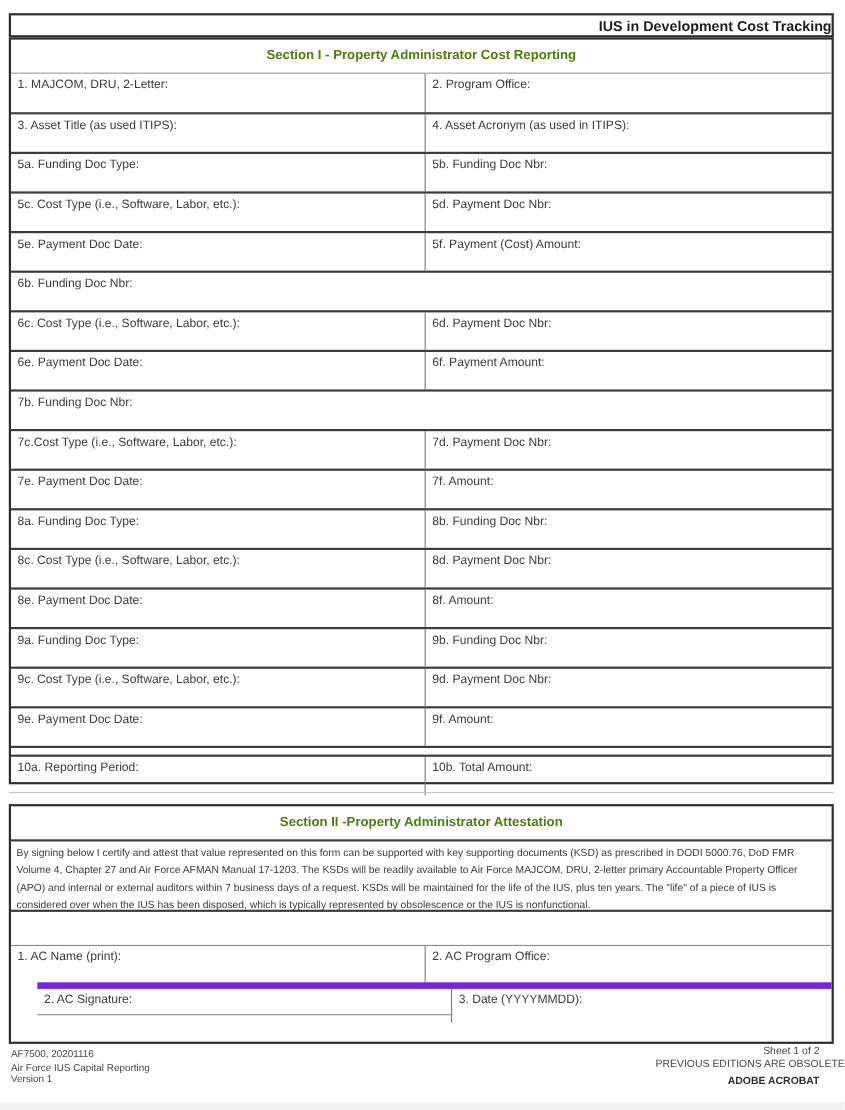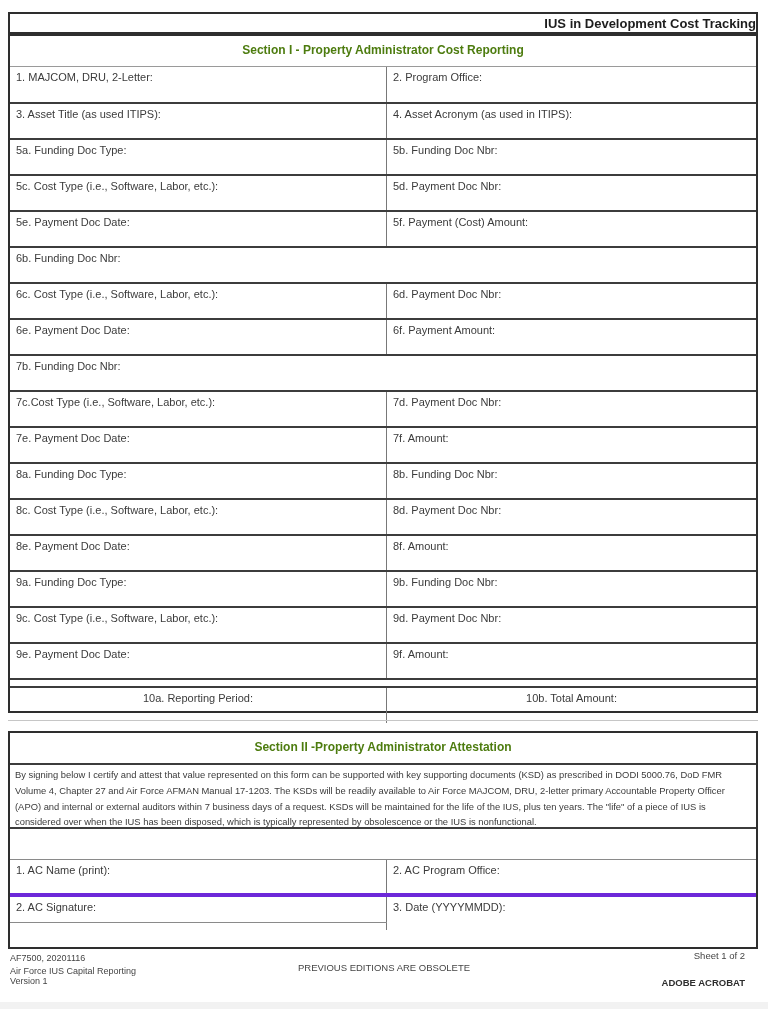--- a/index.html
+++ b/index.html
@@ -21,37 +21,37 @@
   .sec-header{height:30px;box-sizing:border-box;text-align:center;
               font-weight:bold;font-size:12px;color:#4d7c0f;padding-top:7px;}
 
   .row{display:flex;height:36px;border-top:2px solid #3c3c3c;box-sizing:border-box;}
   .row.first{border-top:1px solid #9a9a9a;}
   .cl{width:377px;border-right:1px solid #787878;box-sizing:border-box;}
   .cr{flex:1;}
   .lbl{display:block;padding:4px 6px 0 6px;font-size:11px;color:#3b3b3b;white-space:nowrap;}
 
   .spacer-row{height:8px;border-top:2px solid #3c3c3c;box-sizing:border-box;}
-  .total-row{height:37px;border-top:2px solid #3c3c3c;text-align:center;}
+  .total-row{height:37px;border-top:2px solid #3c3c3c;}
 
   .grayline{position:absolute;left:8px;top:720px;width:750px;height:1px;background:#c6c6c6;}
 
   .s2-para{border-top:2px solid #3c3c3c;height:64px;box-sizing:border-box;
            font-size:9.4px;line-height:15.8px;color:#3b3b3b;padding:2px 5px 0 5px;}
   .s2-empty{border-top:2px solid #3c3c3c;height:32px;box-sizing:border-box;}
   .s2-row1{height:34px;border-top:1px solid #8a8a8a;}
-  .s2-row2{height:37px;border-top:4px solid #6d28d9;position:relative;}
+  .s2-row2{height:37px;border-top:6px solid #6d28d9;position:relative;margin-left:24px;}
   .sig-line{position:absolute;left:0;bottom:7px;width:377px;border-bottom:1px solid #8a8a8a;}
   .s2-row2 .cl{border-right:1px solid #787878;}
 
   
   .f-left{position:absolute;left:10px;top:953px;font-size:9px;color:#454545;}
   .f-left .fl1{margin-bottom:4px;}
   .f-left .fl2,.f-left .fl3{line-height:9.5px;}
-  .f-center{position:absolute;left:0;top:962px;width:768px;text-align:center;
+  .f-center{position:absolute;left:0;top:962px;width:768px;text-align:right;
             font-size:9.5px;color:#454545;}
   .f-sheet{position:absolute;right:23px;top:950px;font-size:9.5px;color:#454545;}
   .f-gen{position:absolute;right:23px;top:977px;font-size:9.5px;font-weight:bold;color:#2e2e2e;}
   .bottom-strip{position:absolute;left:0;bottom:0;width:768px;height:7px;background:#f2f2f2;}
 </style>
 </head>
 <body>
 
 <div class="page">
 

